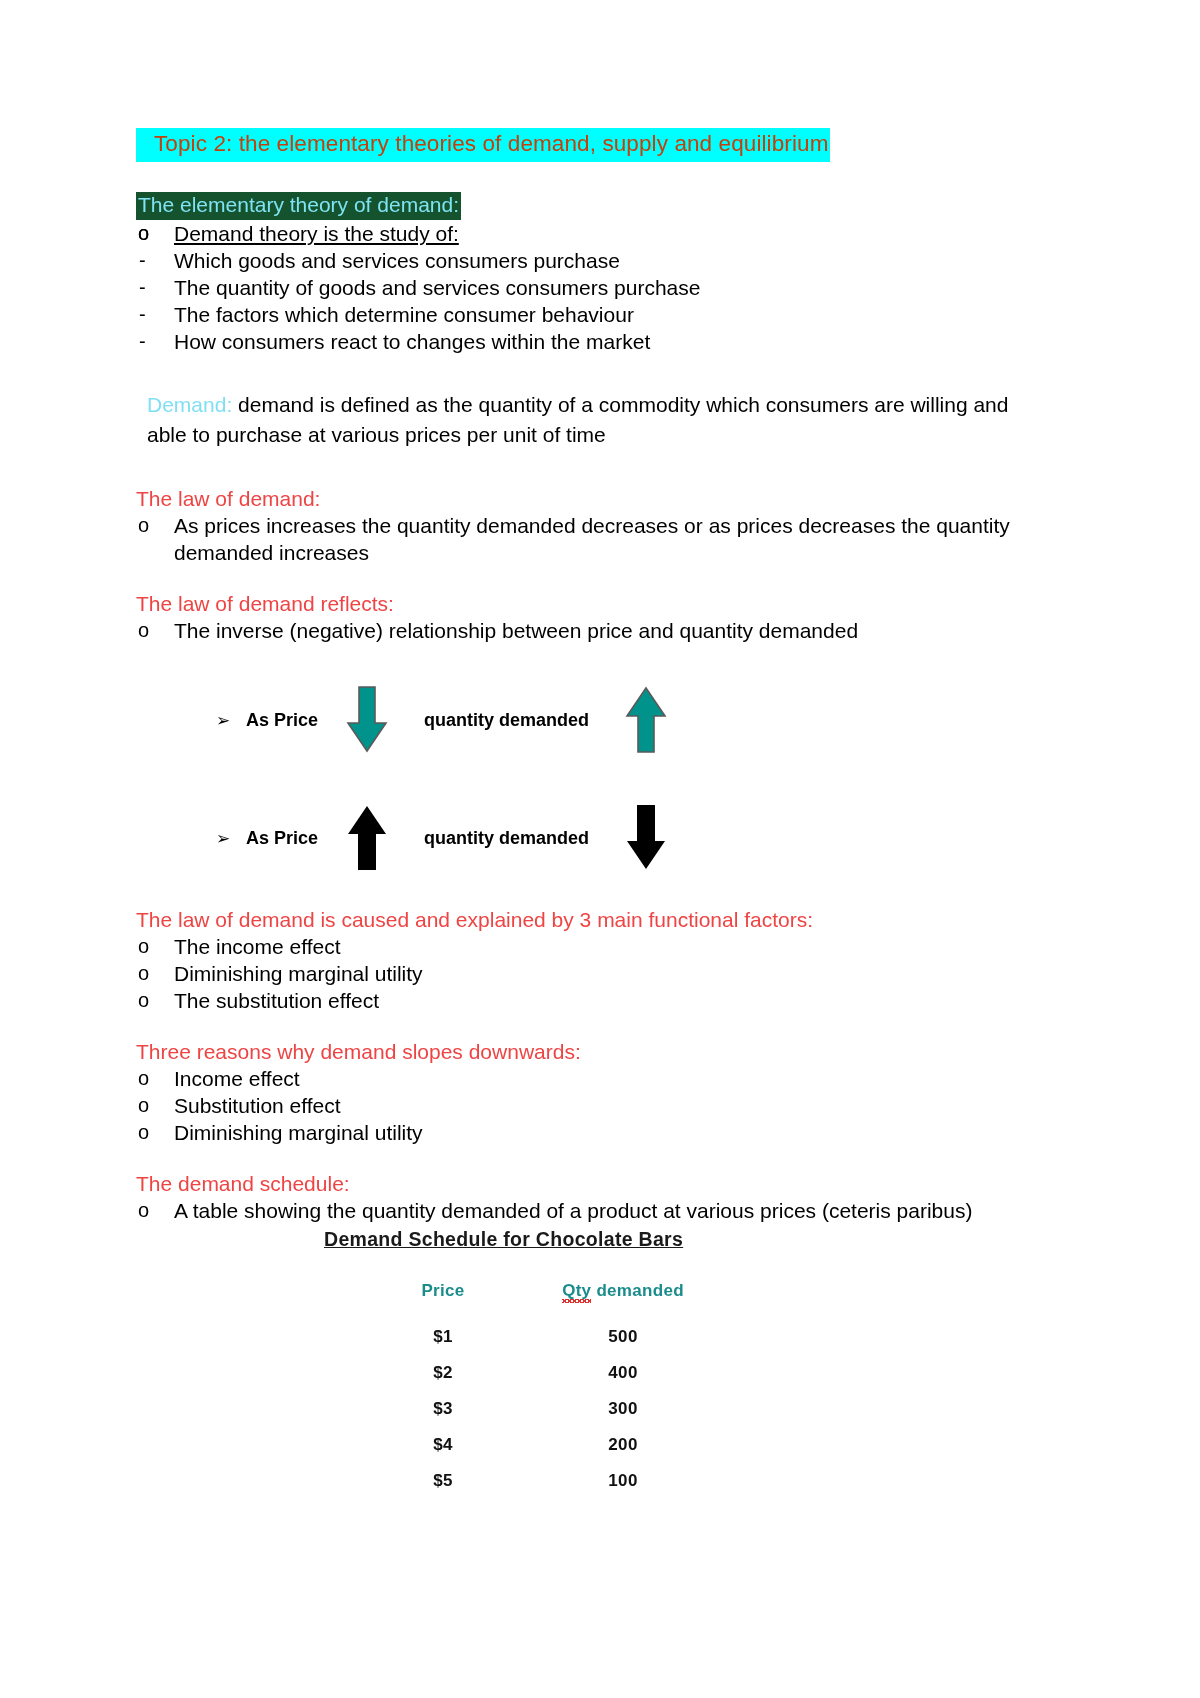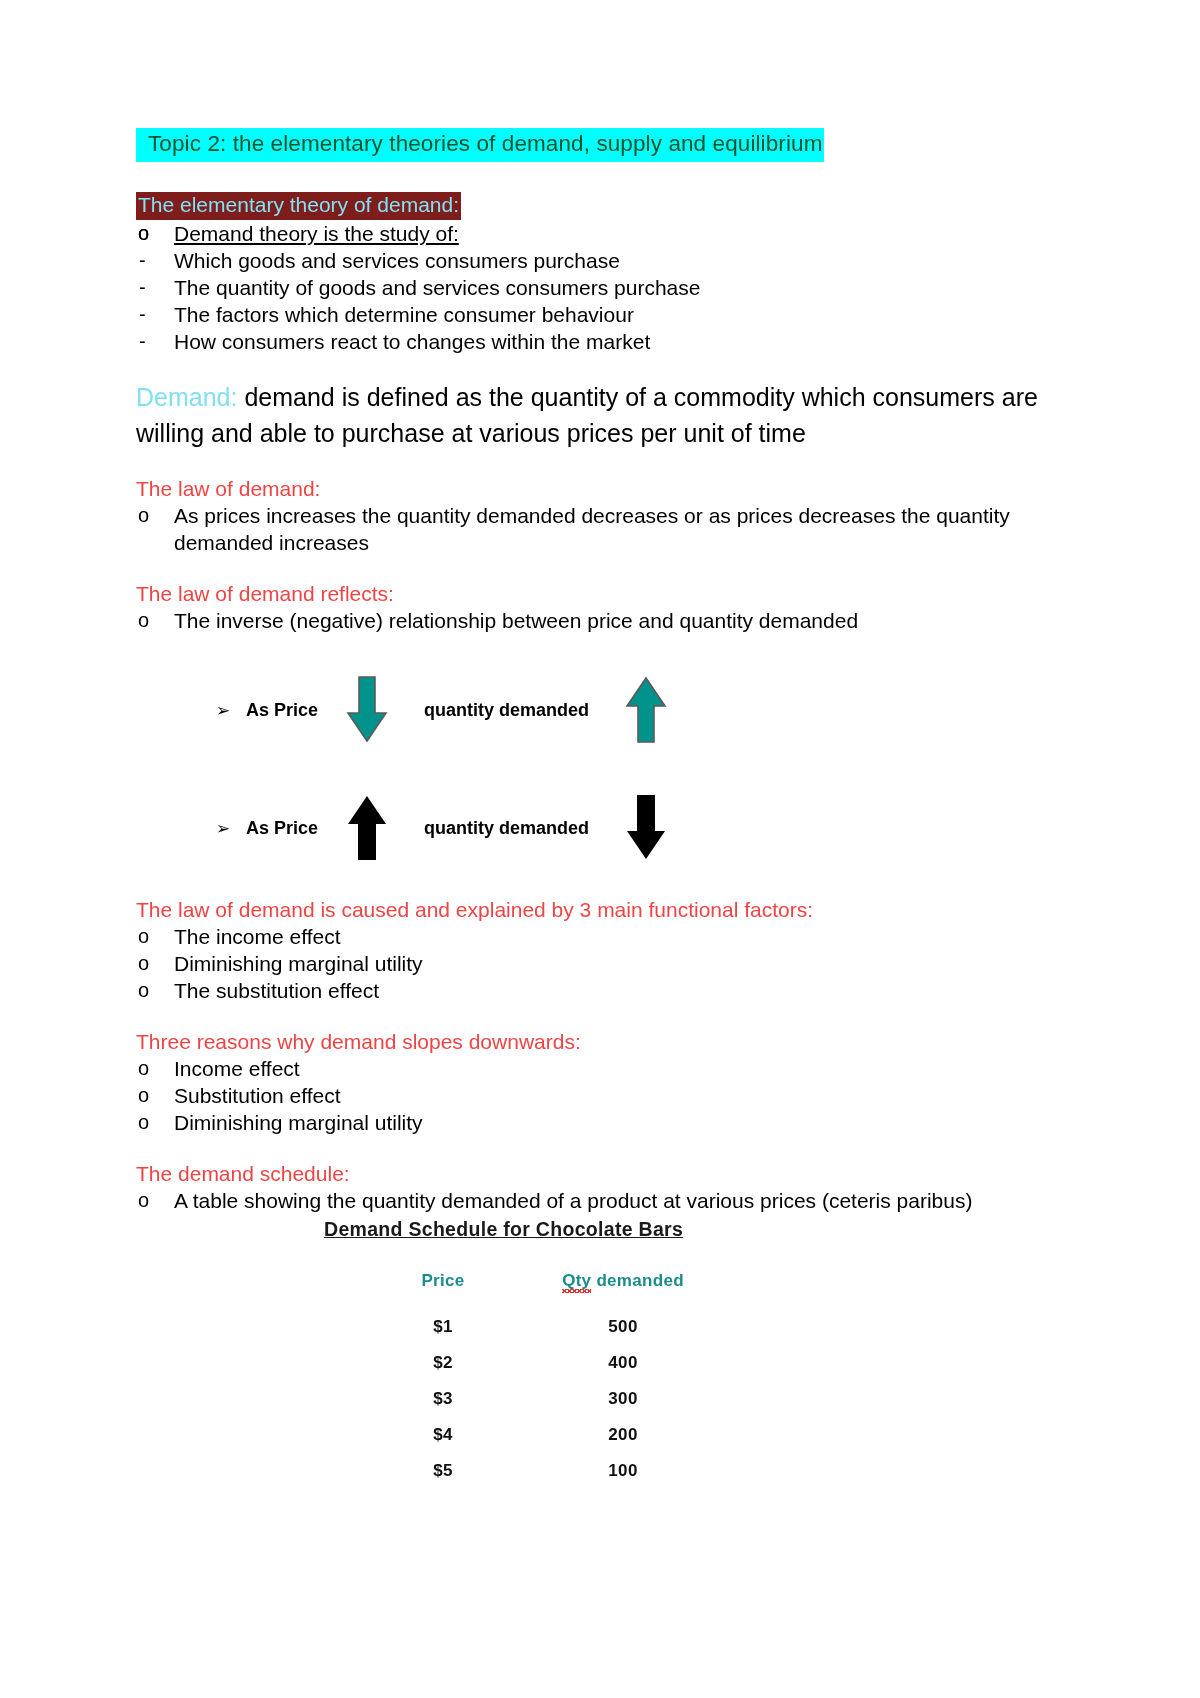--- a/index.html
+++ b/index.html
@@ -27,50 +27,50 @@
     position: absolute;
     left: 136px;
     top: 128px;
     width: 920px;
   }
 
   
   .title-bar {
     display: inline-block;
     background: #00FFFF;
-    color: #14532d;
+    color: #c2410c;
     font-size: 22.5px;
     line-height: 30px;
-    padding: 1px 2px 3px 12px;
+    padding: 1px 2px 3px 18px;
     white-space: nowrap;
     letter-spacing: 0.1px;
   }
   .sub-yellow {
     display: inline-block;
-    background: #7f1d1d;
+    background: #14532d;
     color: #7FE3F4;
     font-size: 21px;
     line-height: 26px;
     padding: 0 2px 2px 2px;
     white-space: nowrap;
   }
   .heading-cyan {
     color: #ef4444;
     font-size: 21px;
     line-height: 27px;
     margin: 0;
   }
   .spacer-lg { height: 30px; }
   .spacer-md { height: 24px; }
 
   
   p.para {
-    margin: 0;
-    font-size: 25px;
-    line-height: 36px;
+    margin: 11px;
+    font-size: 21px;
+    line-height: 30px;
     color: #000;
   }
   .lead {
     color: #7FDFF4;
   }
   ul.bullets {
     list-style: none;
     margin: 0;
     padding: 0;
   }

